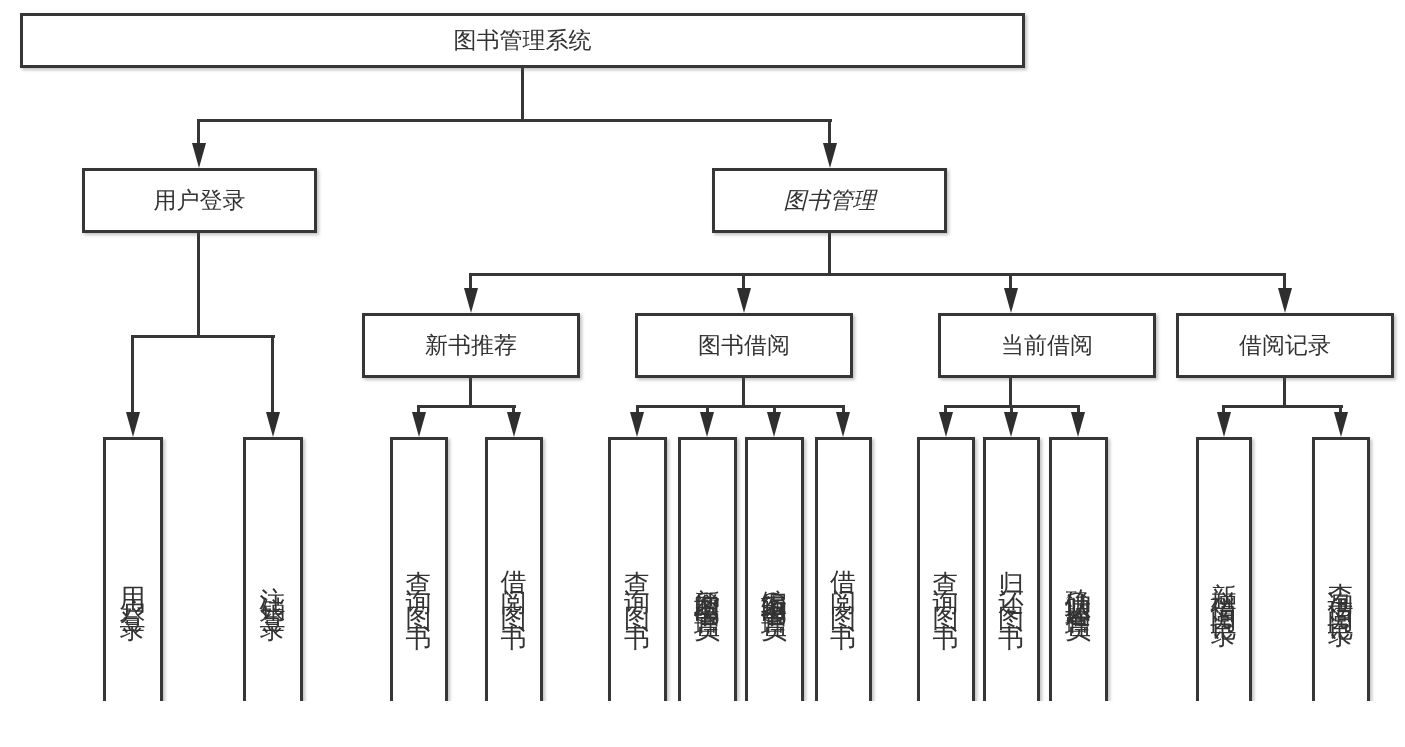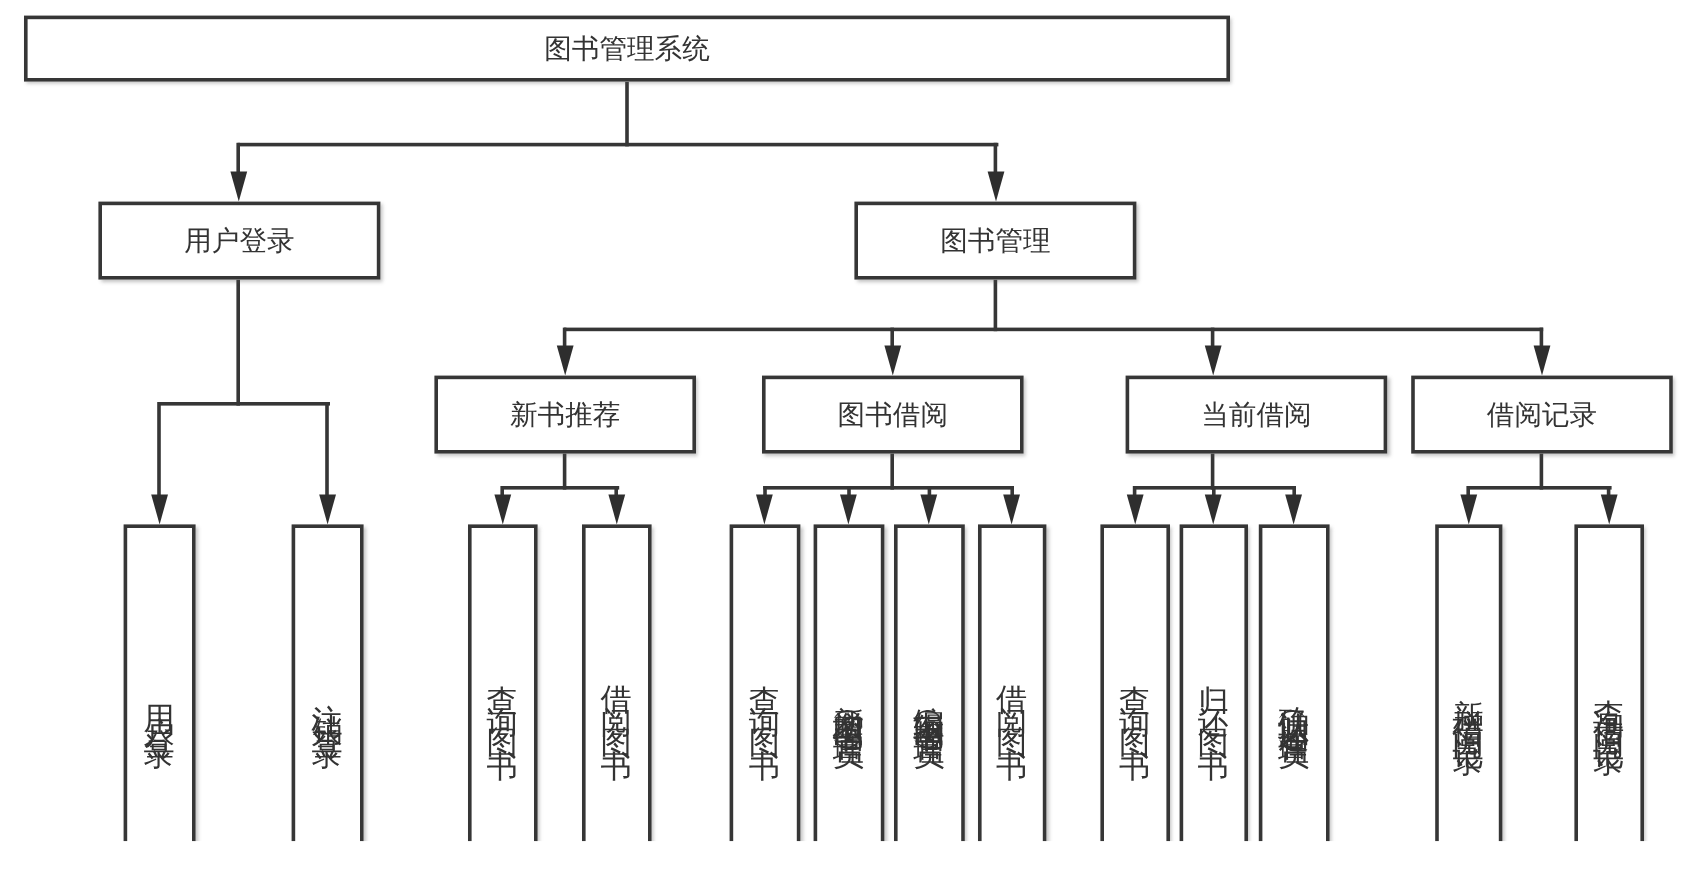--- a/index.html
+++ b/index.html
@@ -136,21 +136,21 @@
   <div class="arrow" style="left:1334px; top:412px;"></div>
 
   <div class="hbox" style="left:20px; top:13px; width:1005px; height:55px;">
     <span>图书管理系统</span>
   </div>
 
   <div class="hbox" style="left:82px; top:168px; width:235px; height:65px;">
     <span>用户登录</span>
   </div>
 
-  <div class="hbox" style="left:712px; top:168px; width:235px; height:65px;">
+  <div class="hbox" style="left:712px; top:168px; width:235px; height:65px;font-style:italic;">
     <span>图书管理</span>
   </div>
 
   <div class="hbox" style="left:635px; top:313px; width:218px; height:65px;">
     <span>图书借阅</span>
   </div>
 
   <div class="hbox" style="left:362px; top:313px; width:218px; height:65px;">
     <span>新书推荐</span>
   </div>

